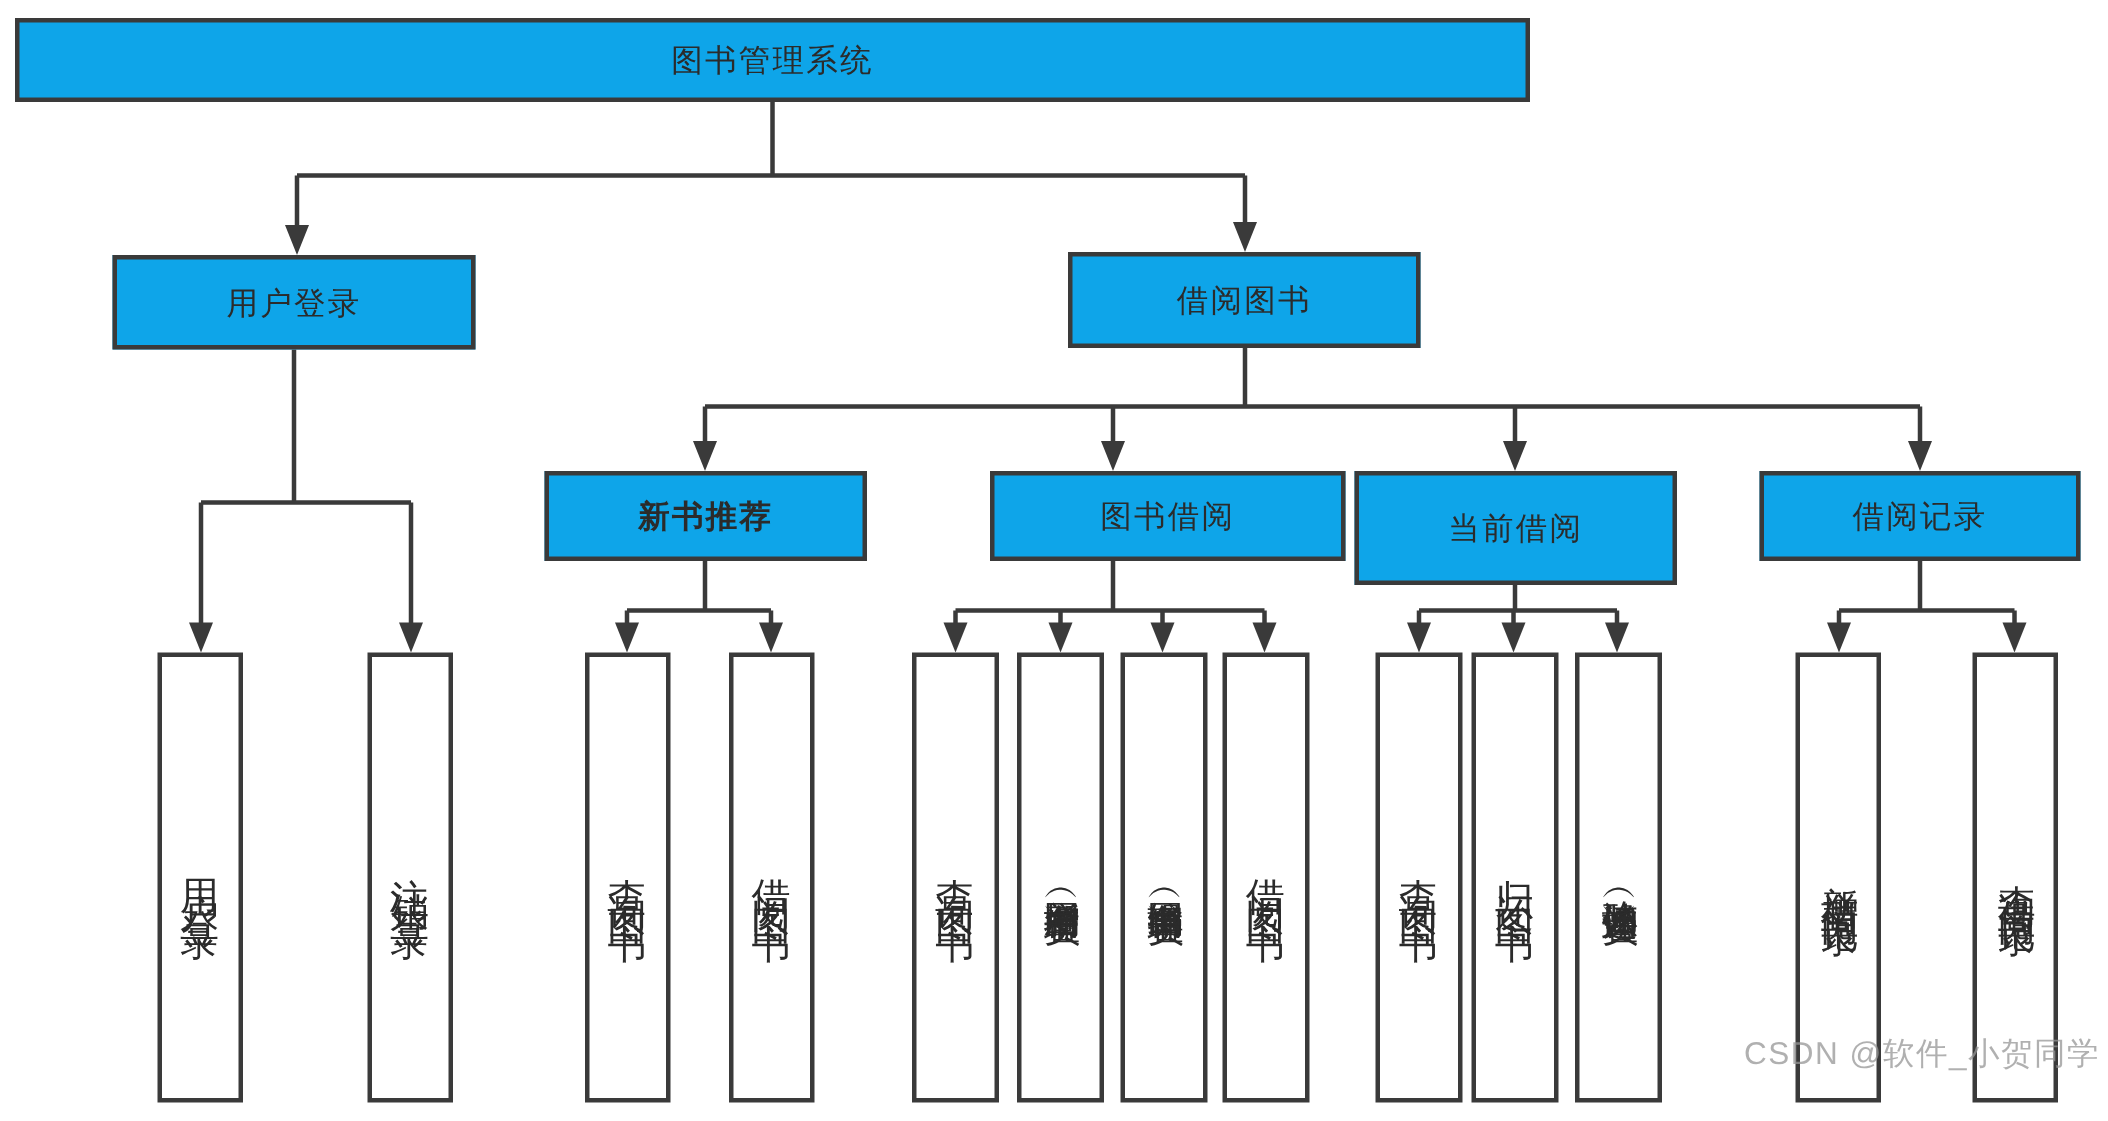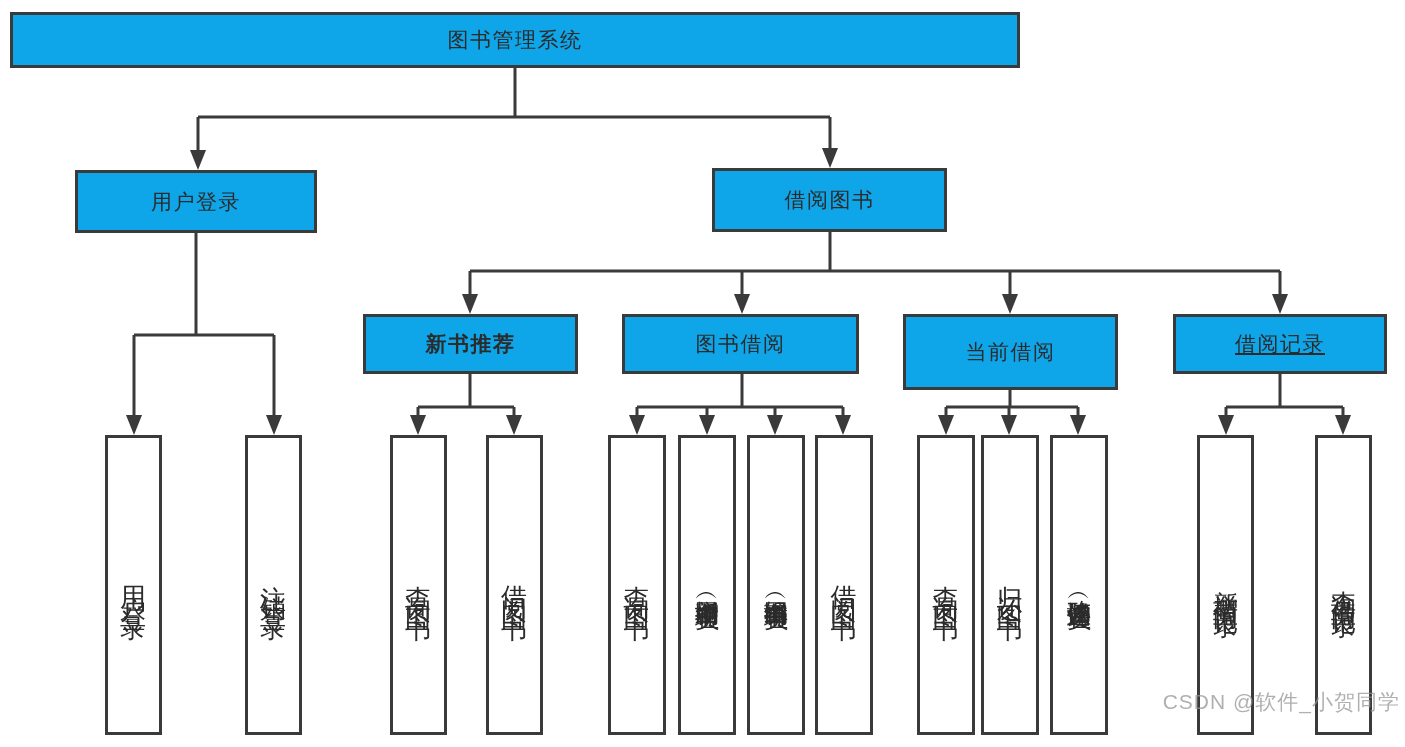--- a/index.html
+++ b/index.html
@@ -78,27 +78,27 @@
 <div class="hbox" style="left:75px;top:170px;width:242px;height:63px;">
   <span>用户登录</span>
 </div>
 <div class="hbox" style="left:712px;top:168px;width:235px;height:64px;">
   <span>借阅图书</span>
 </div>
 
 <div class="hbox" style="left:363px;top:314px;width:215px;height:60px;font-weight:bold;">
   <span>新书推荐</span>
 </div>
-<div class="hbox" style="left:622px;top:314px;width:237px;height:60px;">
+<div class="hbox" style="left:660px;top:314px;width:237px;height:60px;">
   <span>图书借阅</span>
 </div>
 <div class="hbox" style="left:903px;top:314px;width:215px;height:76px;">
   <span>当前借阅</span>
 </div>
-<div class="hbox" style="left:1173px;top:314px;width:214px;height:60px;text-decoration:underline;">
+<div class="hbox" style="left:1173px;top:314px;width:214px;height:60px;">
   <span>借阅记录</span>
 </div>
 
 <div class="vbox" style="left:105px;top:435px;width:57px;height:300px;">
   <span>用户登录</span>
 </div>
 <div class="vbox" style="left:245px;top:435px;width:57px;height:300px;">
   <span>注销登录</span>
 </div>
 

